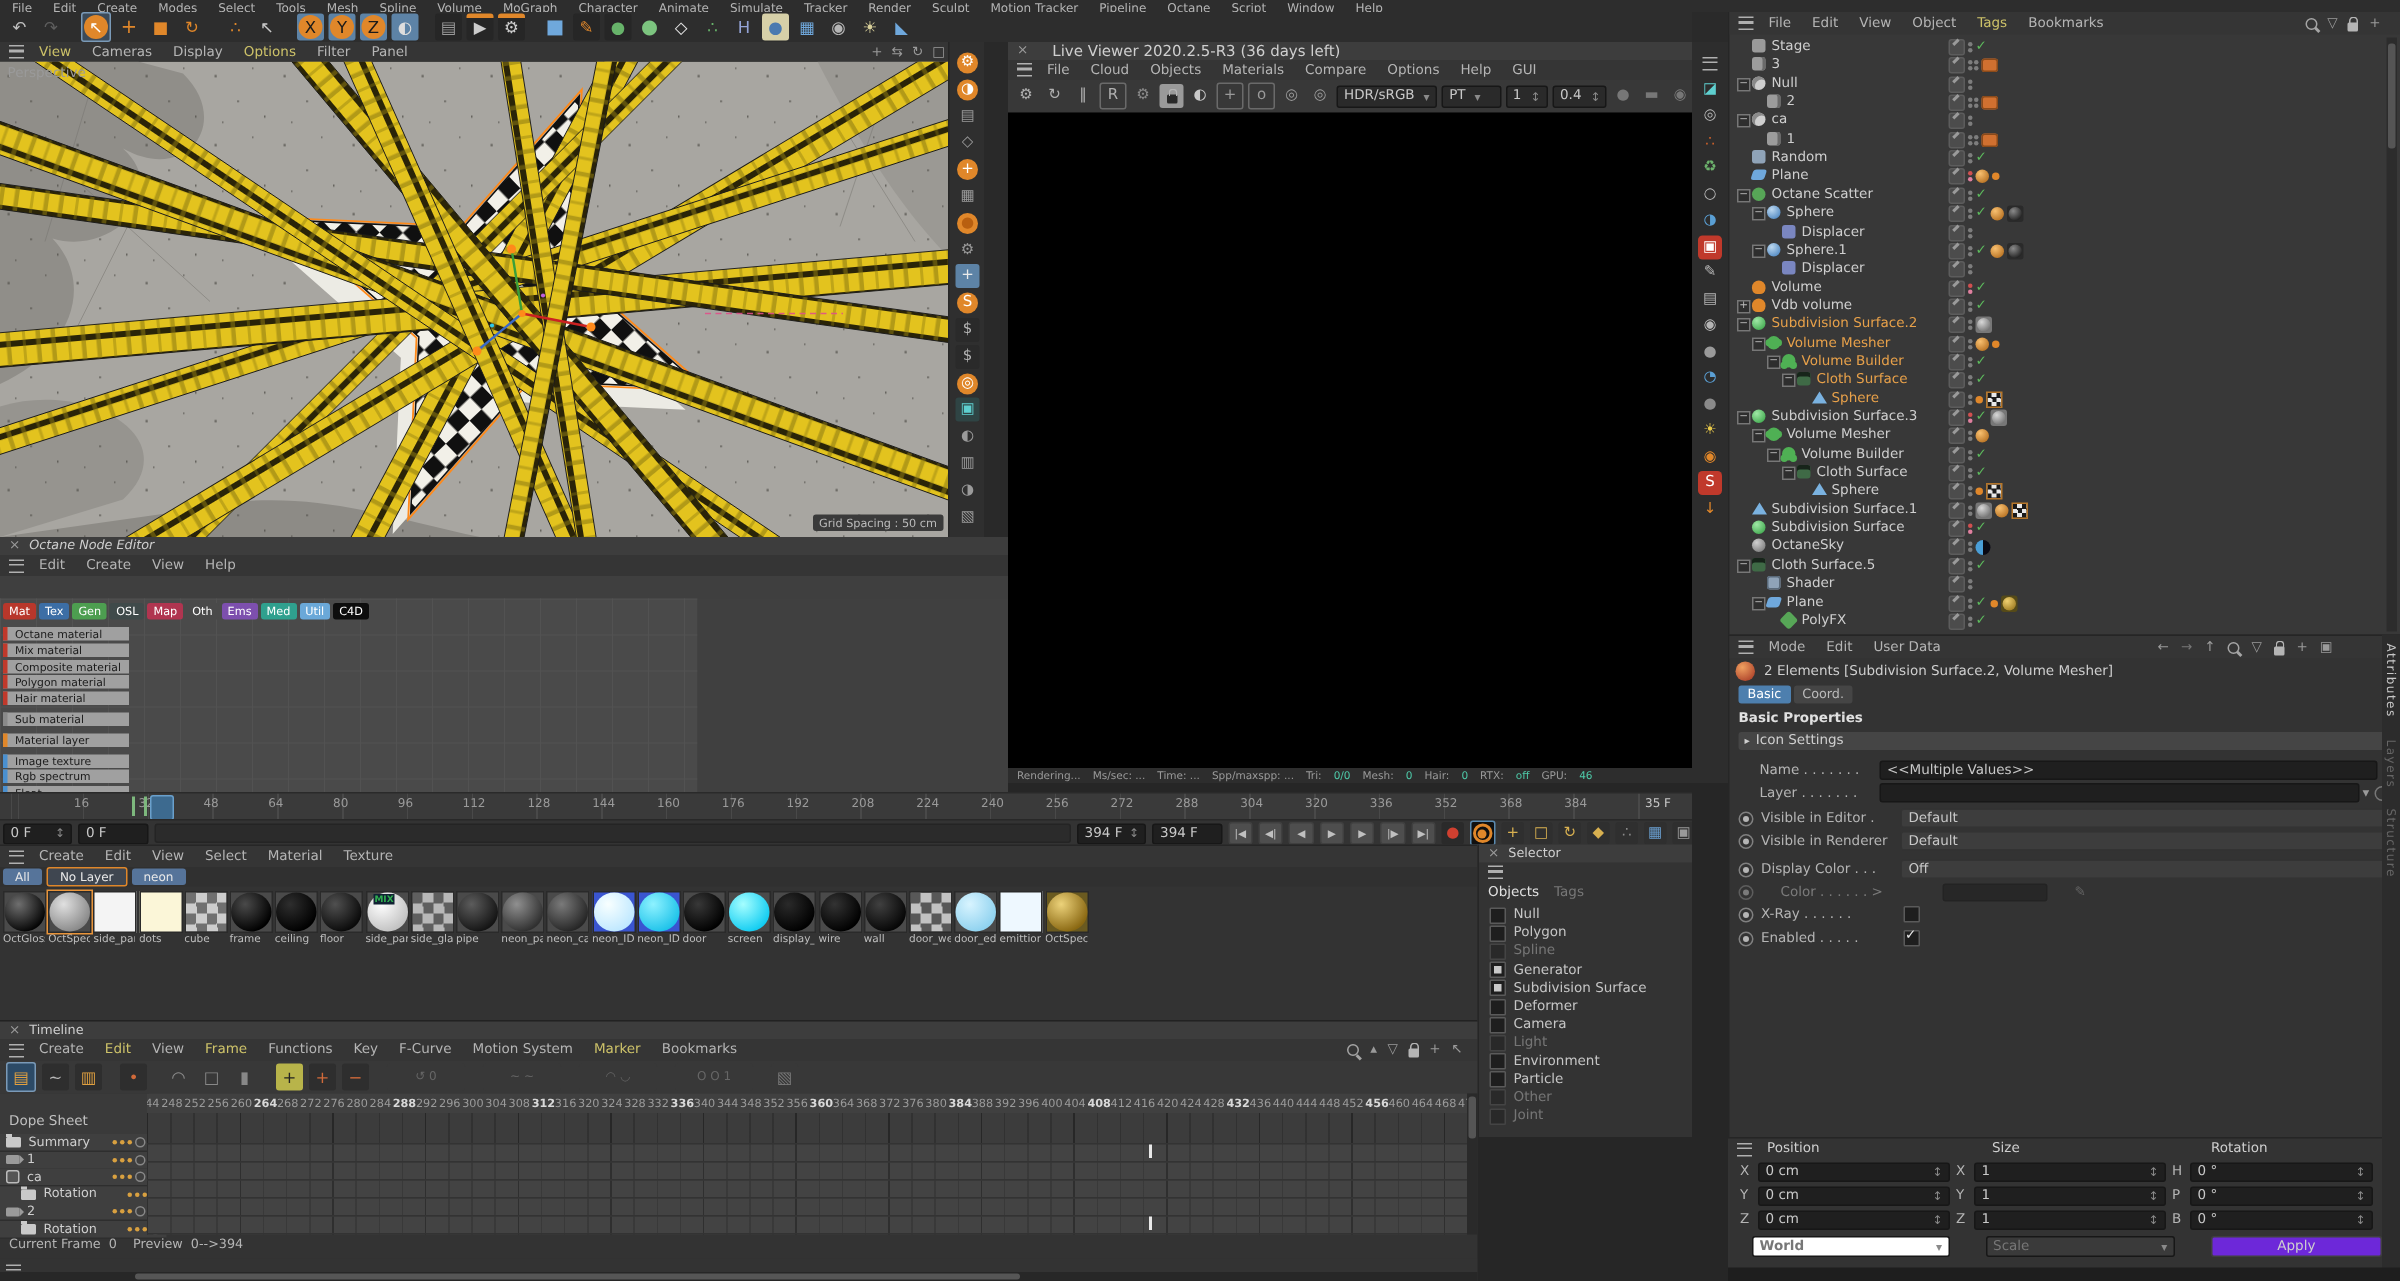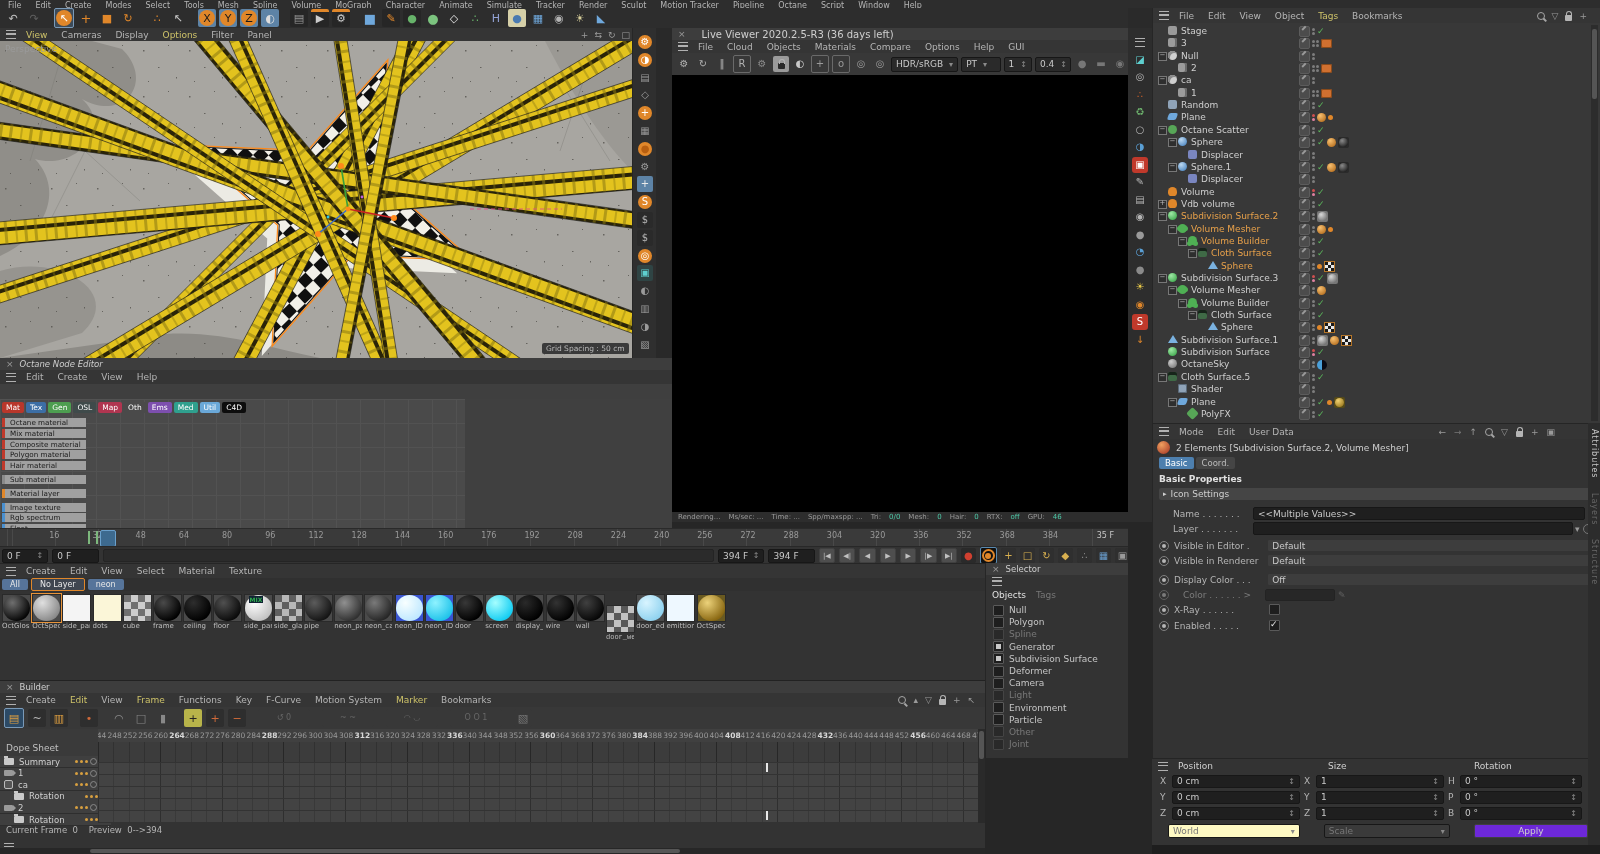--- a/index.html
+++ b/index.html
@@ -773,21 +773,21 @@
             <div class="sp" style="background: radial-gradient(circle at 35% 30%, rgb(51, 51, 51), rgb(0, 0, 0) 75%);"></div>
           </div>
           <div class="nm">wire</div>
         </div>
         <div class="mat" style="left: 573.8px; top: 0px;">
           <div class="th">
             <div class="sp" style="background: radial-gradient(circle at 35% 30%, rgb(64, 64, 64), rgb(6, 6, 6) 75%);"></div>
           </div>
           <div class="nm">wall</div>
         </div>
-        <div class="mat" style="left: 604px; top: 11px; font-family: Liberation Mono, monospace;">
+        <div class="mat" style="left: 604px; top: 0px;">
           <div class="th" style="background-image: repeating-conic-gradient(rgb(194, 194, 194) 0deg, rgb(194, 194, 194) 25%, rgb(88, 88, 88) 0deg, rgb(88, 88, 88) 50%); background-size: 14px 14px;"></div>
           <div class="nm">door_we</div>
         </div>
         <div class="mat" style="left: 634.2px; top: 0px;">
           <div class="th">
             <div class="sp" style="background: radial-gradient(circle at 35% 30%, rgb(216, 244, 255), rgb(143, 210, 239) 75%);"></div>
           </div>
           <div class="nm">door_ed</div>
         </div>
         <div class="mat" style="left: 664.4px; top: 0px;">
@@ -865,21 +865,21 @@
           <span style="margin-left: 5px;">Joint</span>
         </div>
       </div>
   </div>
   <div class="abs" style="left:985px;top:758px;width:143px;height:96px;background:#262626;"></div>
   <div class="abs" style="left:1128px;top:522px;width:24px;height:332px;background:#262626;"></div>
 
   <div class="abs" id="dope" style="left:0;top:680px;width:985px;height:174px;background:#333;border-top:1px solid #222;overflow:hidden;">
     <div class="win-title" style="height:12px;background:#3d3d3d;">
       <span class="xg">×</span>
-      <span style="font-size:8.5px;">Builder</span>
+      <span style="font-size:8.5px;">Timeline</span>
     </div>
     <div class="row" style="height:14px;background:#353535;padding-left:6px;">
       <span class="hb" style="margin-right:10px;"></span>
       <span id="dpmenu" class="row">
           <span class="mi">Create</span>
           <span class="mi hl">Edit</span>
           <span class="mi">View</span>
           <span class="mi hl">Frame</span>
           <span class="mi">Functions</span>
           <span class="mi">Key</span>
@@ -1580,21 +1580,21 @@
     <div class="row" style="padding:1px 0 1px 6px;height:13px;gap:5px;">
       <span class="rad"></span>
       <span class="dotted" style="width:90px;">Visible in Renderer</span>
       <span class="field" style="width:330px;height:11px;background:#3d3d3d;border-color:#333;">Default</span>
     </div>
     <div class="row" style="padding:5px 0 1px 6px;height:13px;gap:5px;">
       <span class="rad"></span>
       <span class="dotted" style="width:90px;">Display Color . . .</span>
       <span class="field" style="width:330px;height:11px;background:#3d3d3d;border-color:#333;">Off</span>
     </div>
-    <div class="row dim" style="padding:1px 0 1px 6px;height:13px;gap:3px;opacity:.55;text-align:center;">
+    <div class="row dim" style="padding:1px 0 1px 6px;height:13px;gap:18px;opacity:.55;">
       <span class="rad"></span>
       <span class="dotted" style="width:90px;">Color . . . . . . &gt;</span>
       <span class="field" style="width:60px;height:10px;"></span>
       <span style="color:#888;">✎</span>
     </div>
     <div class="row" style="padding:1px 0 1px 6px;height:13px;gap:5px;">
       <span class="rad"></span>
       <span class="dotted" style="width:90px;">X-Ray . . . . . .</span>
       <span class="cb"></span>
     </div>
@@ -1666,21 +1666,21 @@
             <span class="spn">↕</span>
           </span>
           <span style="width: 8px; color: rgb(181, 181, 181);">B</span>
           <span class="field" style="width: 112px; height: 11px;">
             <span>0 °</span>
             <span class="spn">↕</span>
           </span>
         </div>
       </div>
     <div class="row" style="padding:3px 0 0 16px;gap:24px;">
-      <span class="field dim" style="width:128px;height:12px;background:#fef9c3;color:#777;">
+      <span class="field dim" style="width:128px;height:12px;background:#ffffff;color:#777;font-weight:bold;">
           <span>World</span>
           <span class="spn">▾</span>
         </span>
       <span class="field dim" style="width:122px;height:12px;background:#3a3a3a;color:#777;">
           <span>Scale</span>
           <span class="spn">▾</span>
         </span>
       <span class="btnbox" style="width:118px;height:12px;background:#6d28d9;">Apply</span>
     </div>
   </div>

